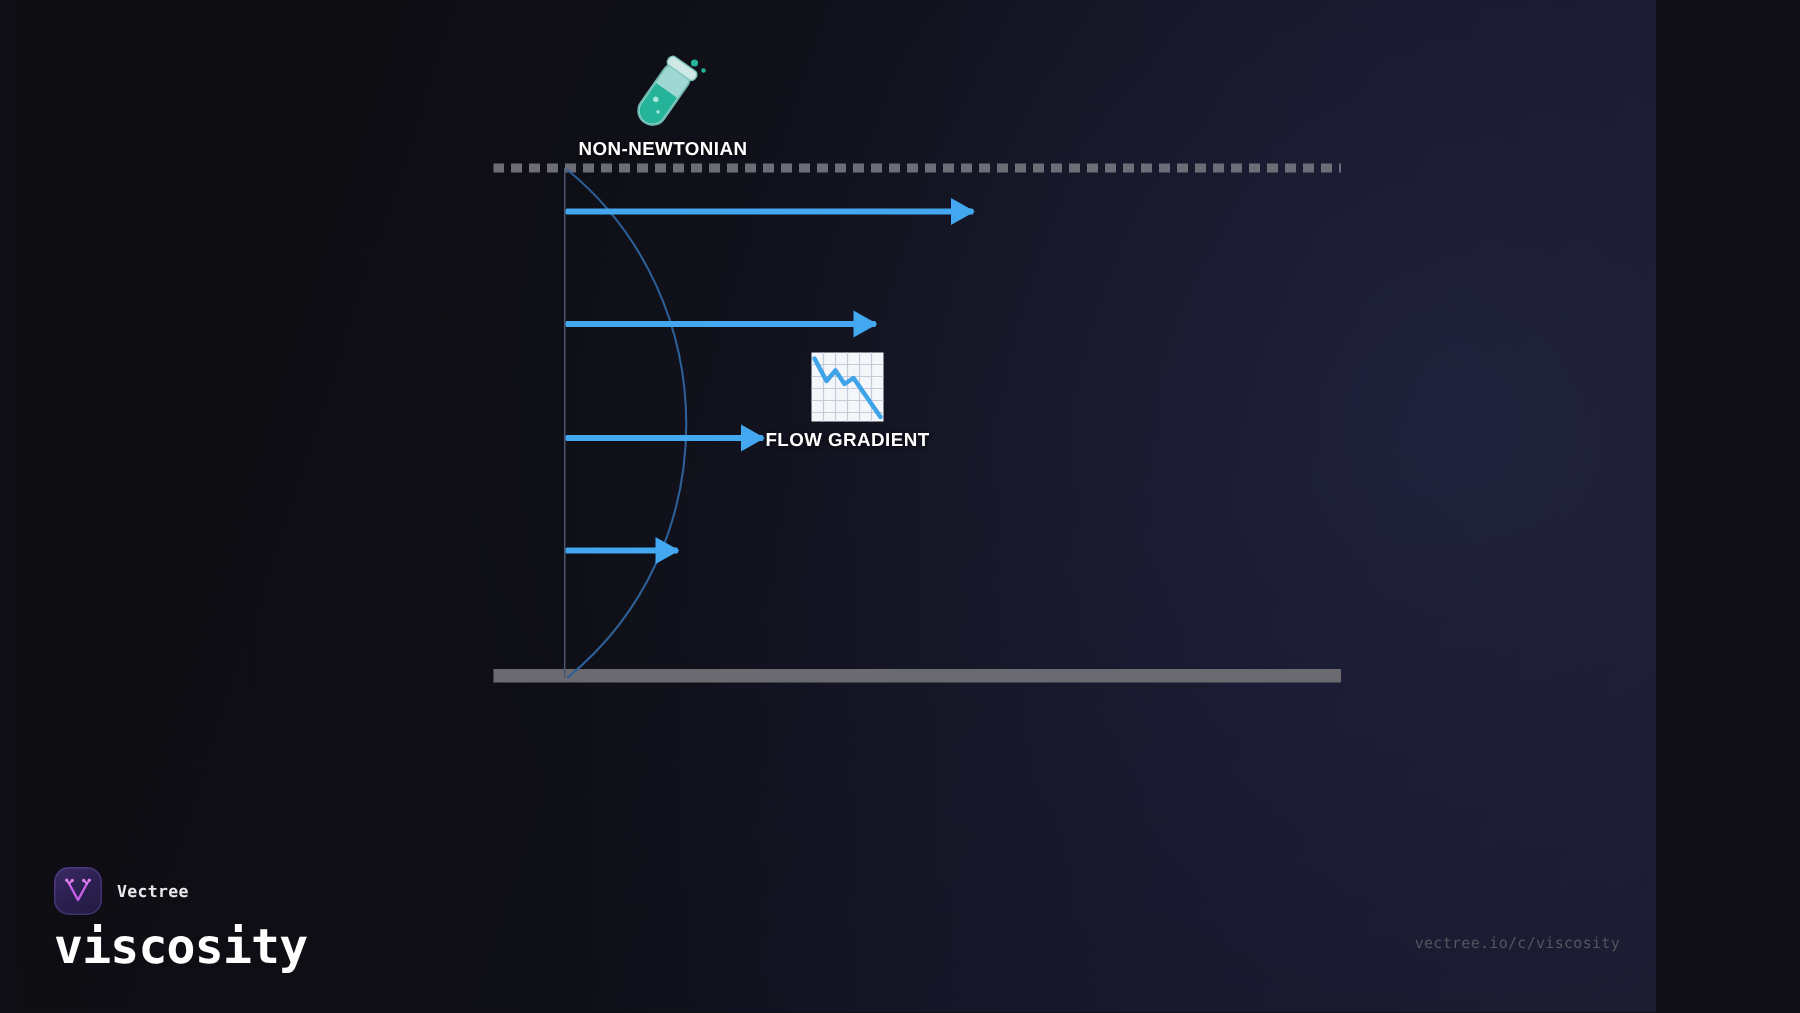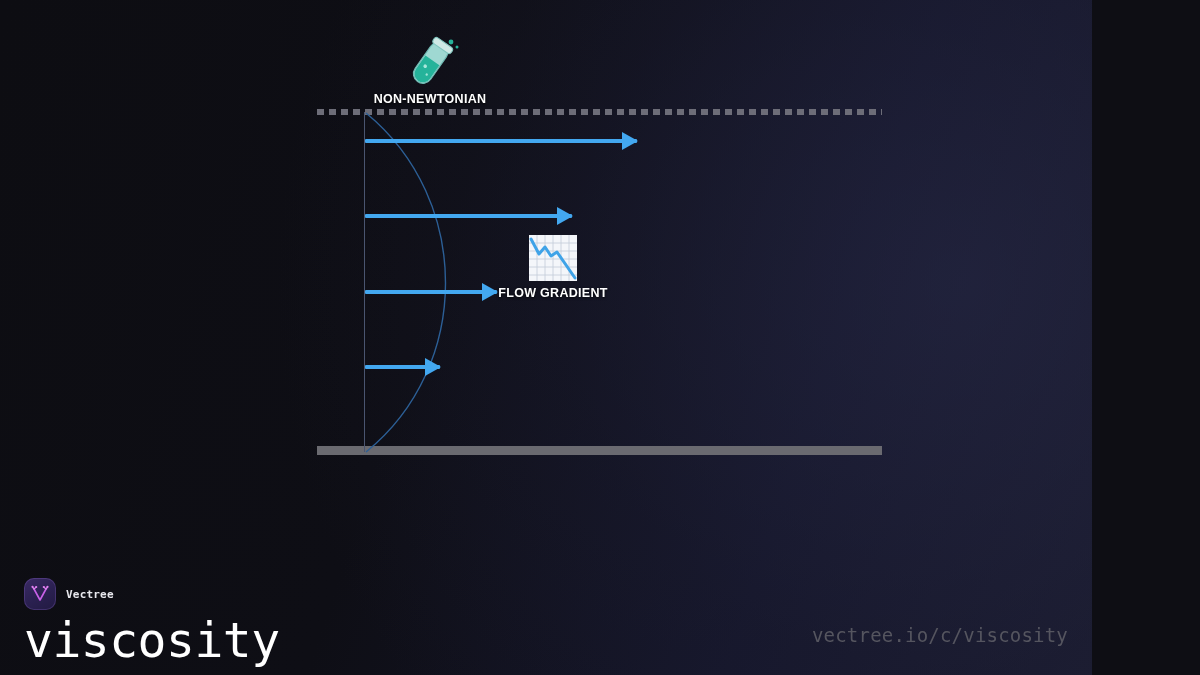--- a/index.html
+++ b/index.html
@@ -3,21 +3,21 @@
 <meta charset="utf-8">
 <style>
   * { margin:0; padding:0; box-sizing:border-box; }
   html, body { width:1200px; height:675px; overflow:hidden; }
   body {
     background:#0e0e14;
     font-family:"Liberation Sans", sans-serif;
     position:relative;
   }
   #stage {
-    position:absolute; left:0; top:0; width:1092px; height:675px;
+    position:absolute; left:12px; top:0; width:1092px; height:675px;
     background:
       radial-gradient(circle at 88% 42%, rgba(40,42,72,0.55) 0%, rgba(30,31,54,0.28) 38%, rgba(14,14,20,0) 66%),
       linear-gradient(108deg, #0d0d12 0%, #0e0e15 40%, #15162a 72%, #1b1c30 100%);
   }
 
   
   .dashed-wall {
     position:absolute;
     left:317px; top:109px; width:565px; height:6px;
     background-image: repeating-linear-gradient(
@@ -80,27 +80,27 @@
     display:flex; align-items:center; justify-content:center;
     box-shadow:0 0 0 1px rgba(150,110,220,0.25) inset;
   }
   #brandName {
     color:#e8e8ee; font-size:11px; font-weight:bold;
     font-family:"DejaVu Sans Mono", monospace;
     letter-spacing:0.2px;
   }
   #pageTitle {
     position:absolute; left:24px; top:612px;
-    color:#ffffff; font-size:48px; font-weight:normal;
+    color:#ffffff; font-size:32px; font-weight:bold;
     font-family:"DejaVu Sans Mono", monospace;
     letter-spacing:-0.5px;
   }
   #pageUrl {
     position:absolute; right:24px; top:624px;
-    color:#55555f; font-size:19px;
+    color:#55555f; font-size:10px;
     font-family:"DejaVu Sans Mono", monospace;
     letter-spacing:0.2px;
   }
 </style>
 </head>
 <body>
 
 <div id="stage">
 
   <div class="dashed-wall"></div>

